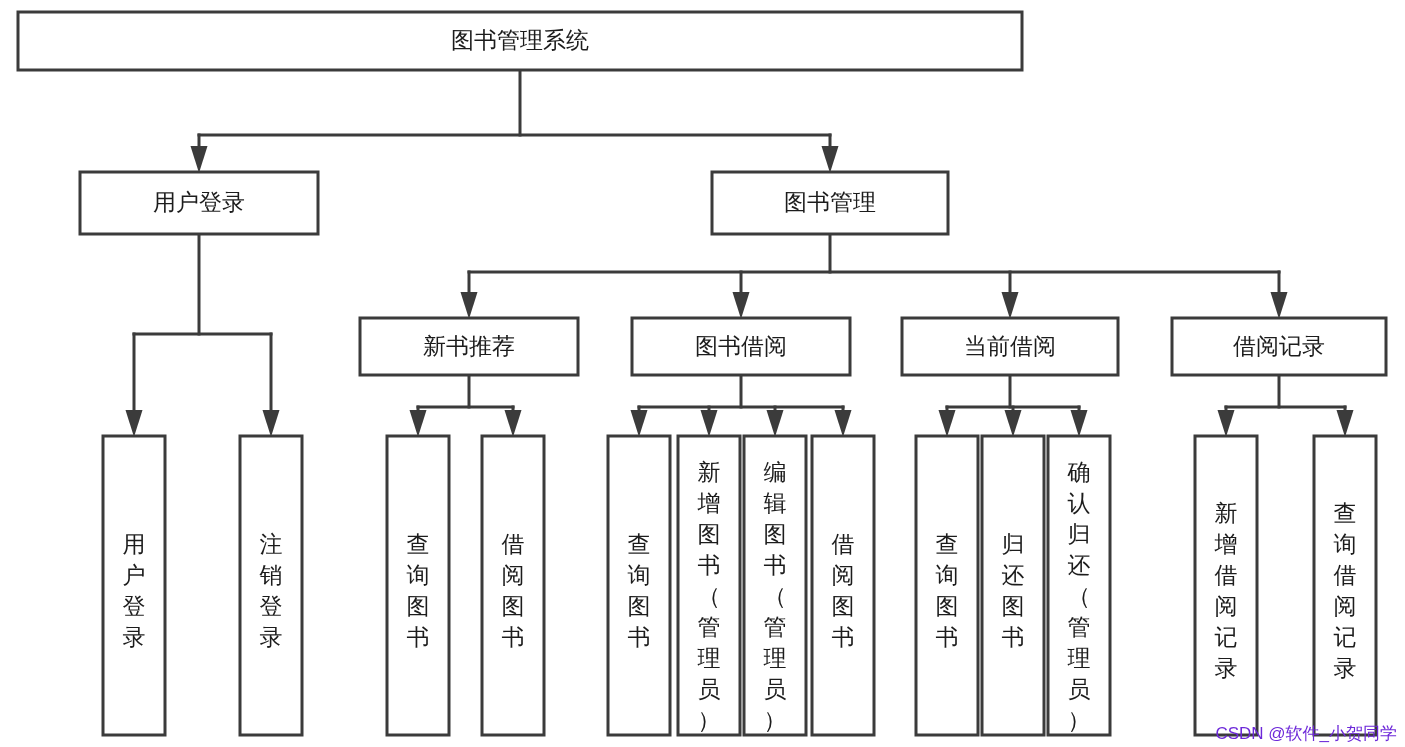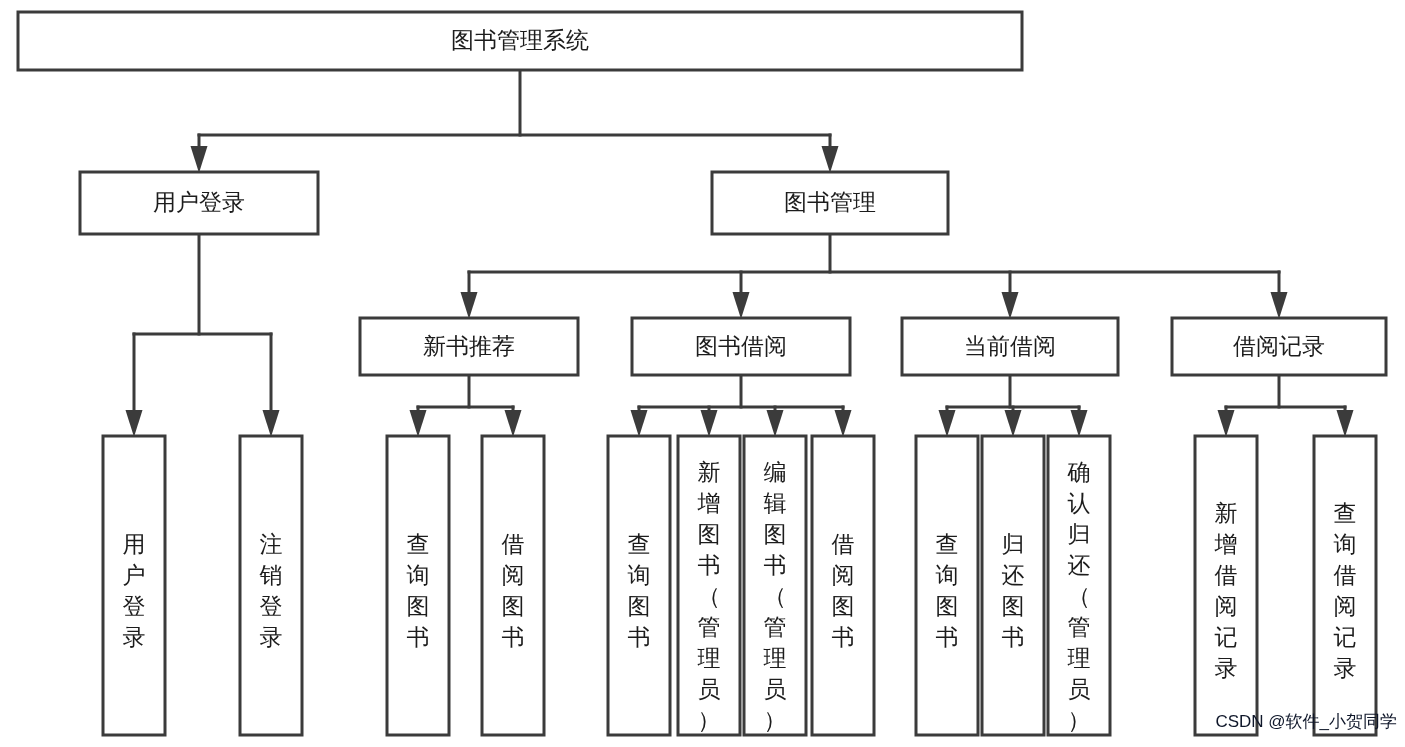--- a/index.html
+++ b/index.html
@@ -44,24 +44,24 @@
   .node-label-h {
     font-family: "Liberation Sans", "DejaVu Sans", sans-serif;
     font-size: 23px;
     fill: #1c1c1c;
     text-anchor: middle;
     dominant-baseline: middle;
   }
   .watermark {
     position: absolute;
     right: 8px;
-    bottom: 14px;
+    bottom: 2px;
     font-family: "Liberation Sans", "DejaVu Sans", sans-serif;
     font-size: 17px;
-    color: #0f172a;
+    color: #6d28d9;
     white-space: nowrap;
     pointer-events: none;
     user-select: none;
   }
 </style>
 </head>
 <body>
 
 <div id="diagram-root">
   <svg class="diagram" viewBox="0 0 1405 747" xmlns="http://www.w3.org/2000/svg">

